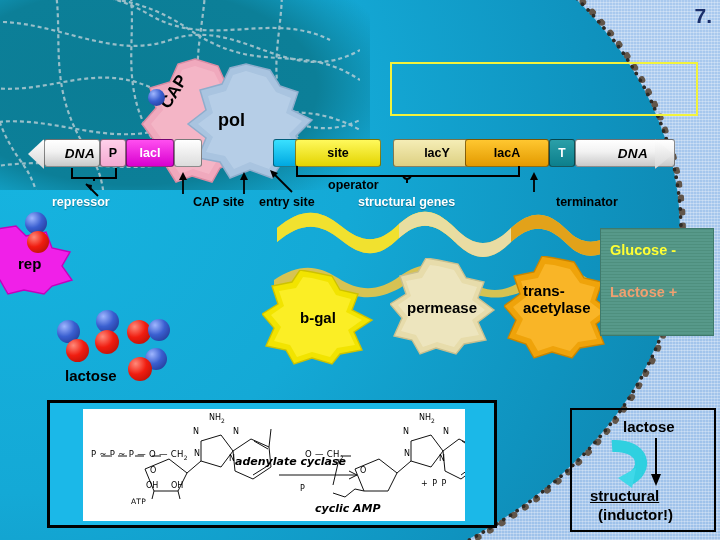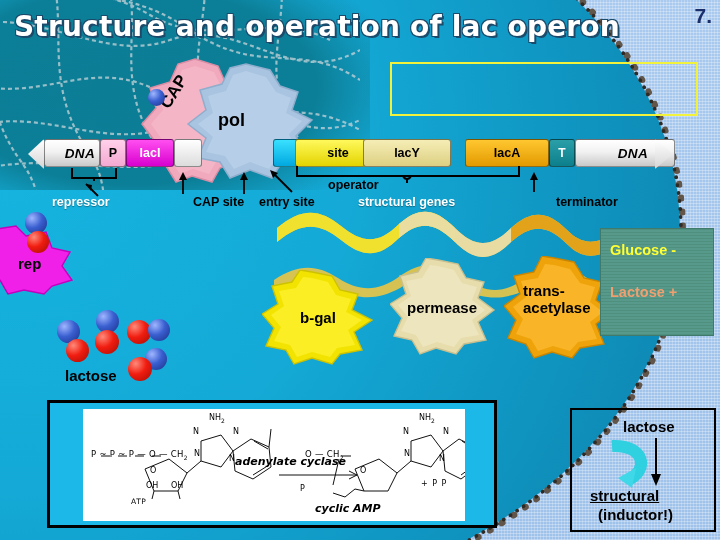--- a/index.html
+++ b/index.html
@@ -178,21 +178,20 @@
       <path d="M245,-5 C250,60 215,110 265,175"></path>
       <path d="M320,0 C330,55 295,110 340,170"></path>
       <path d="M0,205 C90,175 160,215 250,185 C320,160 360,200 400,190"></path>
       <path d="M30,-5 C90,30 130,10 190,45 C250,80 310,40 370,70"></path>
     </g>
   </svg>
 
   <div class="cell-membrane"></div>
   <div class="cell-membrane2"></div>
 
-  <div class="title">Structure and operation of lac operon</div>
   <div class="slide-no">7.</div>
 
   <div class="reg-box"></div>
 
   <svg class="blob" style="left:140px;top:56px;width:120px;height:128px;" viewBox="0 0 120 128">
     <path d="M55,3 L78,10 L86,28 L102,36 L96,56 L108,70 L95,86 L99,104 L80,112 L72,126 L52,120 L36,126 L26,110 L8,104 L14,84 L2,68 L16,52 L10,32 L30,26 L38,8 Z" fill="#f0a9bd" stroke="#d98ca4" stroke-width="1.5"></path>
     <path d="M55,10 L74,16 L82,32 L95,40 L90,57 L100,69 L89,83 L92,99 L76,106 L69,118 L53,113 L40,118 L31,105 L16,99 L21,82 L11,68 L23,54 L18,36 L35,31 L42,14 Z" fill="#f5b9ca" opacity=".75"></path>
   </svg>
   <div class="blob-label" style="left:156px;top:82px;transform:rotate(-58deg);font-size:17px;">CAP</div>
 
@@ -205,21 +204,21 @@
   <div class="blob-label" style="left:218px;top:110px;font-size:18px;">pol</div>
 
   <div class="dna-cap-left"></div>
   <div class="dna-row">
     <div class="seg seg-dna" style="left:16px;width:56px;">DNA</div>
     <div class="seg seg-p" style="left:72px;width:26px;">P</div>
     <div class="seg seg-laci" style="left:98px;width:48px;">lacI</div>
     <div class="seg" style="left:146px;width:28px;background:linear-gradient(180deg,#ffffff,#dcdcdc);"></div>
     <div class="seg seg-op" style="left:245px;width:46px;"></div>
     <div class="seg seg-lacz" style="left:267px;width:86px;">site</div>
-    <div class="seg seg-lacy" style="left:335px;width:88px;">lacY</div>
+    <div class="seg seg-lacy" style="left:365px;width:88px;">lacY</div>
     <div class="seg seg-laca" style="left:437px;width:84px;">lacA</div>
     <div class="seg seg-t" style="left:521px;width:26px;">T</div>
     <div class="seg seg-dna" style="left:547px;width:100px;">DNA</div>
   </div>
   <div class="dna-cap-right"></div>
 
   <svg style="position:absolute;left:0;top:160px;width:720px;height:45px;">
 
     <path d="M72,8 L72,18 L116,18 L116,8" fill="none" stroke="#000" stroke-width="2"></path>
     <path d="M94,18 L94,21" stroke="#000" stroke-width="2"></path>

